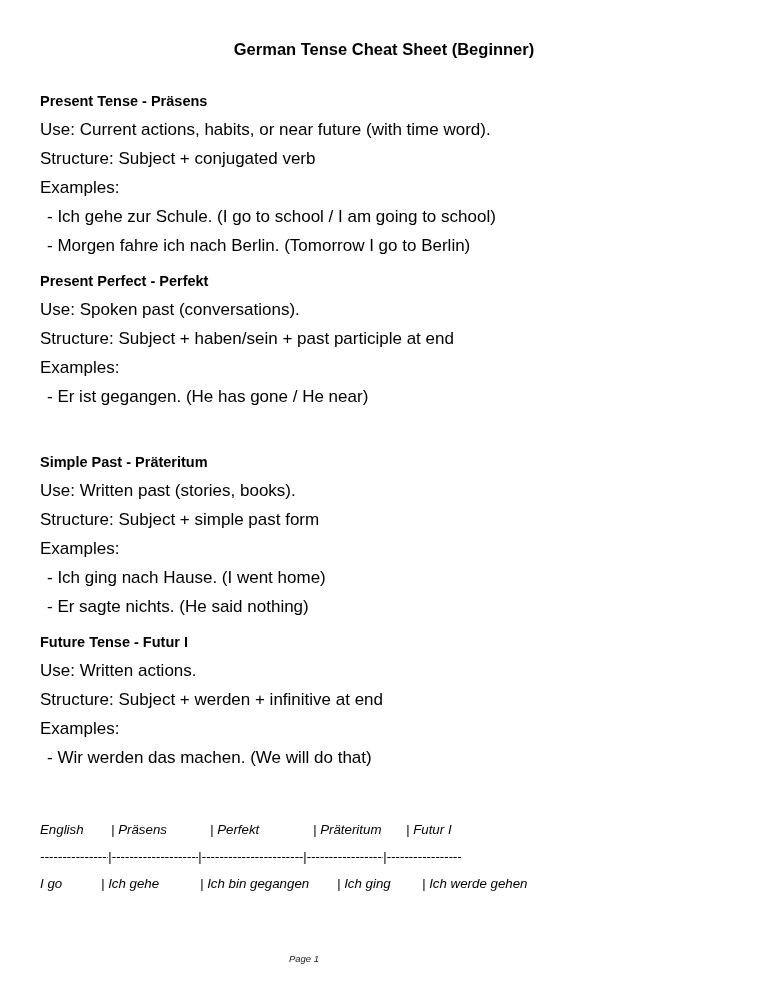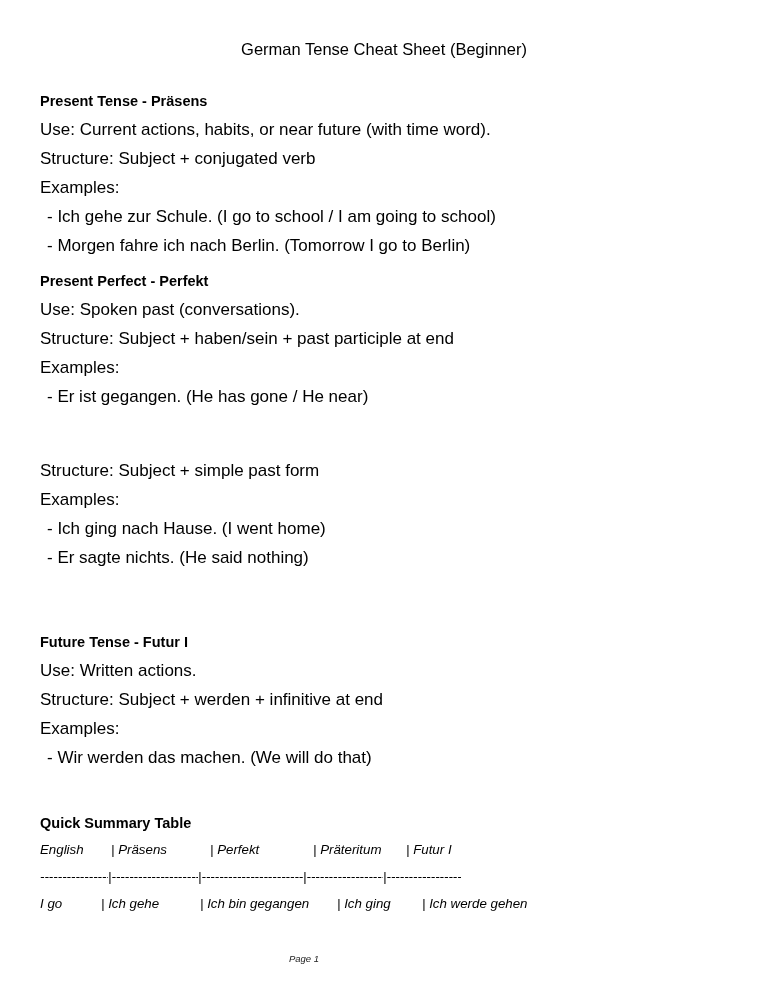--- a/index.html
+++ b/index.html
@@ -2,21 +2,21 @@
 <html><head>
 <meta charset="utf-8">
 <style>
   html, body { margin: 0; padding: 0; background: #ffffff; }
   body {
     width: 768px; height: 994px; position: relative; overflow: hidden;
     font-family: "Liberation Sans", sans-serif; color: #000;
   }
   .page-title {
     position: absolute; top: 38px; left: 0; width: 768px; text-align: center;
-    font-weight: normal; font-size: 16.5px; line-height: 22px;
+    font-weight: bold; font-size: 16.5px; line-height: 22px;
   }
   .section { position: absolute; left: 40px; width: 700px; }
   .section h2 {
     margin: 0; font-size: 14.5px; font-weight: bold; line-height: 20px; height: 20px;
   }
   .line {
     font-size: 17px; line-height: 20px; height: 20px; margin-top: 9px; white-space: pre;
   }
   .line.ex { padding-left: 7px; }
   .table-row { position: relative; height: 20px; font-size: 13.3px; line-height: 20px; margin-top: 7px; white-space: pre; font-style: italic; }
@@ -43,36 +43,37 @@
 
 <div class="section" style="top:271px;">
   <h2>Present Perfect - Perfekt</h2>
   <div class="line">Use: Spoken past (conversations).</div>
   <div class="line">Structure: Subject + haben/sein + past participle at end</div>
   <div class="line">Examples:</div>
   <div class="line ex">- Er ist gegangen. (He has gone / He near)</div>
 </div>
 
 <div class="section" style="top:452px;">
+  <h2>Simple Past - Präteritum</h2>
+  <div class="line">Use: Written past (stories, books).</div>
   <div class="line">Structure: Subject + simple past form</div>
   <div class="line">Examples:</div>
   <div class="line ex">- Ich ging nach Hause. (I went home)</div>
   <div class="line ex">- Er sagte nichts. (He said nothing)</div>
 </div>
 
 <div class="section" style="top:632px;">
   <h2>Future Tense - Futur I</h2>
   <div class="line">Use: Written actions.</div>
   <div class="line">Structure: Subject + werden + infinitive at end</div>
   <div class="line">Examples:</div>
   <div class="line ex">- Wir werden das machen. (We will do that)</div>
 </div>
 
 <div class="section" style="top:813px;">
-  <h2>Quick Summary Table</h2>
   <div class="table-row">
     <span class="cell" style="left:0px;">English</span>
     <span class="cell" style="left:71px;">| Präsens</span>
     <span class="cell" style="left:170px;">| Perfekt</span>
     <span class="cell" style="left:273px;">| Präteritum</span>
     <span class="cell" style="left:366px;">| Futur I</span>
   </div>
   <div class="table-row">
     <span class="sep-seg" style="left:0px; width:68px;">--------------------------------</span>
     <span class="sep-seg" style="left:68px; width:90px;">|--------------------------------------</span>

